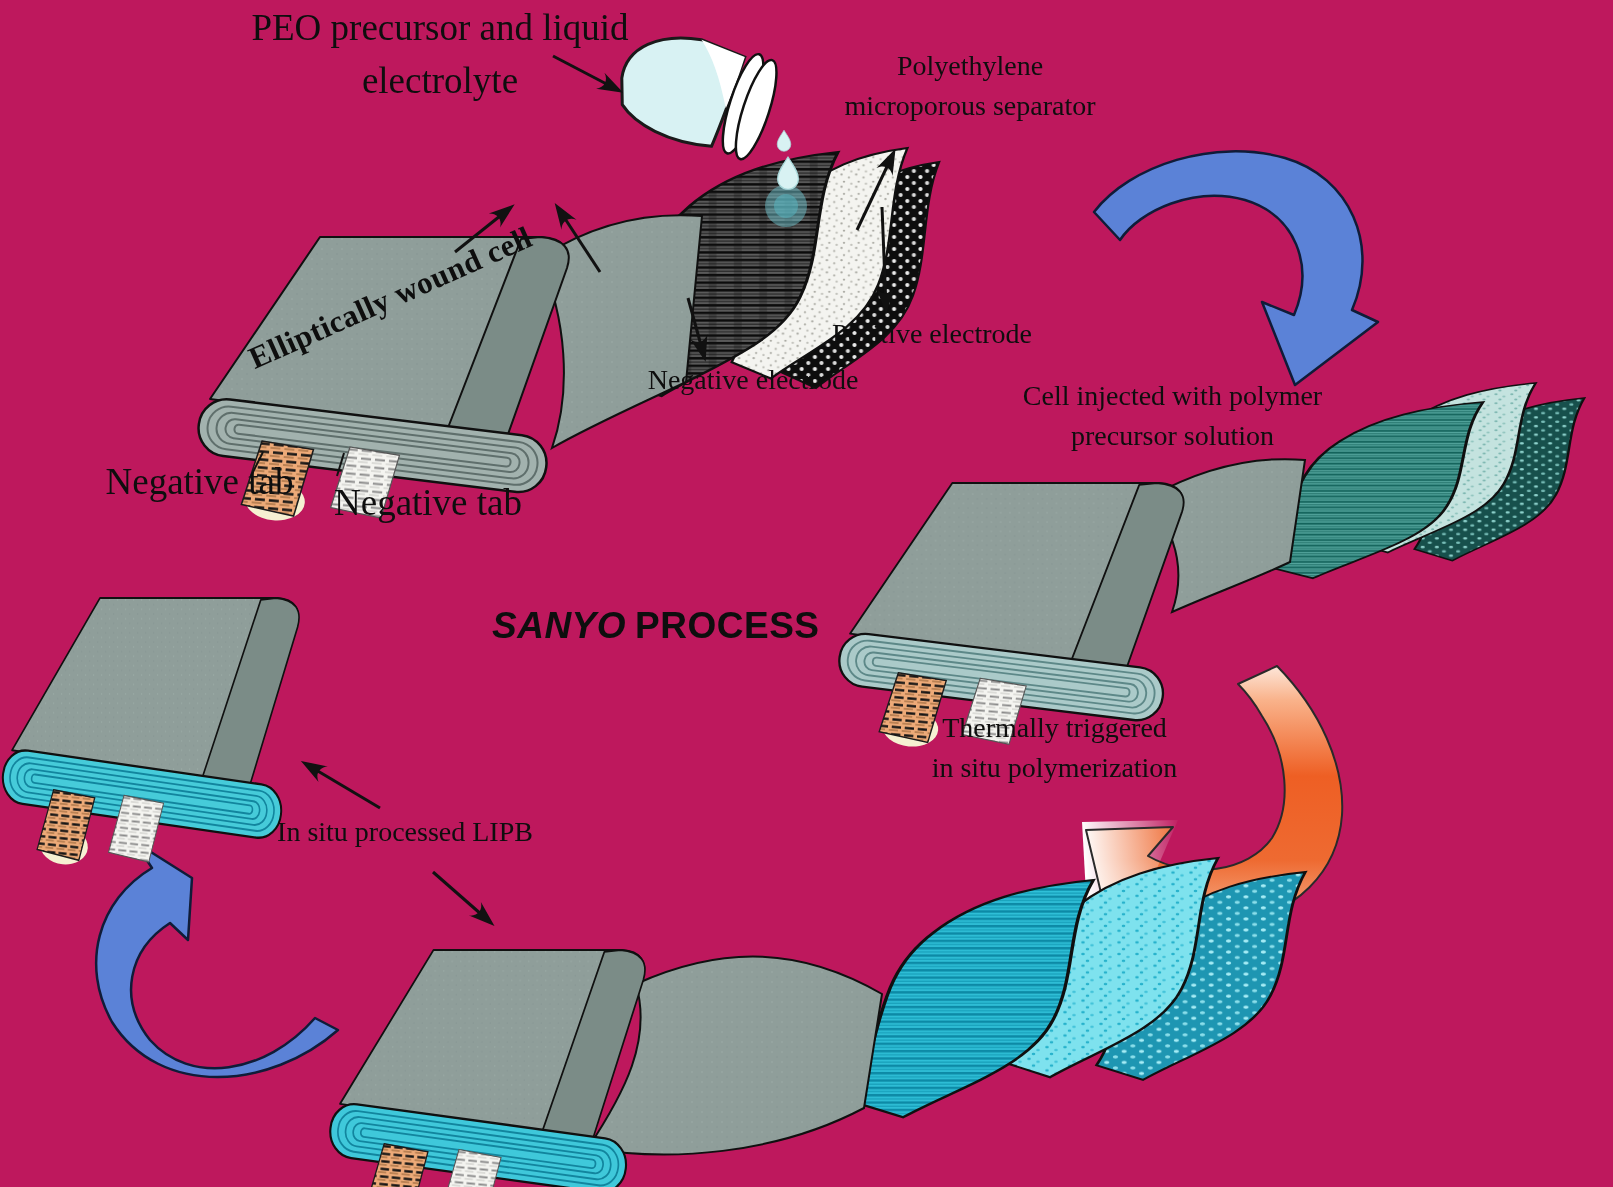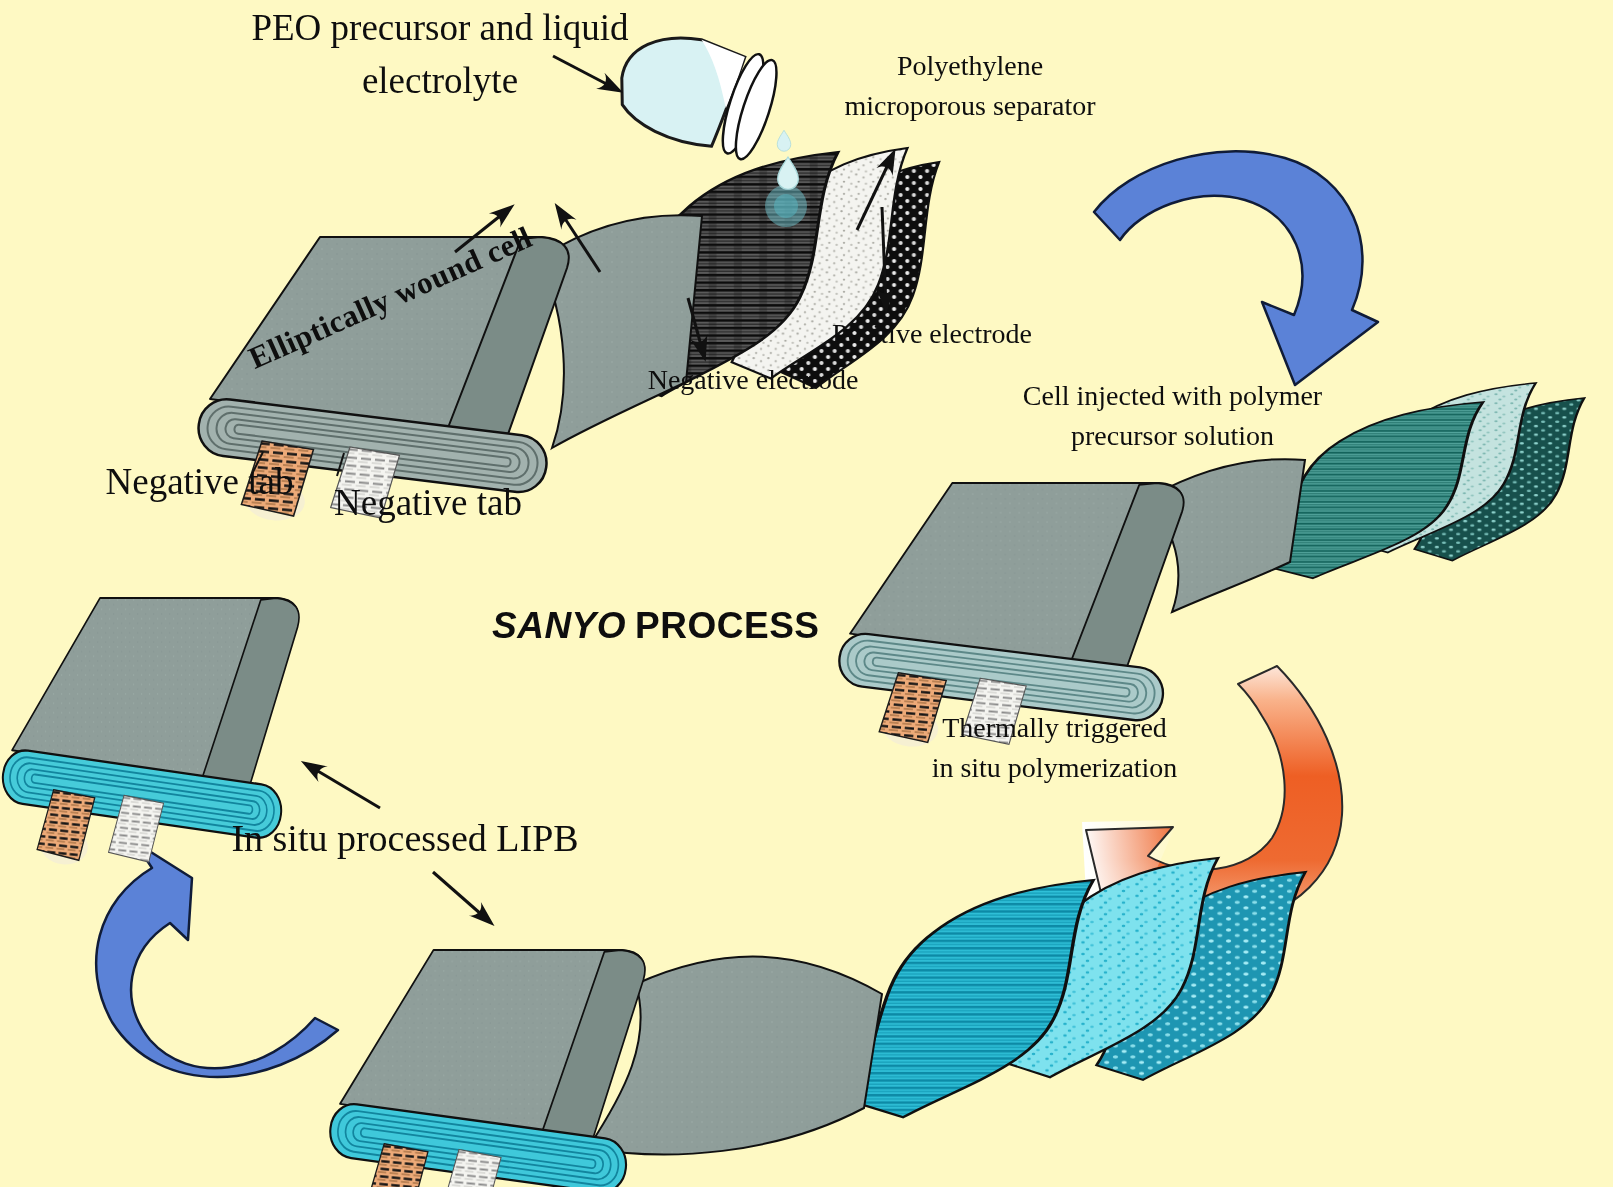--- a/index.html
+++ b/index.html
@@ -1,22 +1,22 @@
 <!DOCTYPE html>
 <html><head>
 <meta charset="utf-8">
 <style>
   html,body{margin:0;padding:0;background:#ffffff;}
-  .stage{position:relative;width:1613px;height:1187px;background:#fef9c3;overflow:hidden;
+  .stage{position:relative;width:1613px;height:1187px;background:#be185d;overflow:hidden;
          font-family:"Liberation Serif",serif;color:#111;}
   .stage svg{position:absolute;left:0;top:0;}
   .lbl{position:absolute;text-align:center;font-size:28px;line-height:1.42;color:#0e0e0e;}
   .lbl .ln{display:block;}
   .lbl-peo{font-size:37px;}
-  .lbl-lipb{font-size:38px;}
+  .lbl-lipb{font-size:28px;}
   .lbl-tab{font-size:37px;}
   .lbl-title{font-family:"Liberation Sans",sans-serif;font-weight:bold;font-size:37px;letter-spacing:.5px;}
   .lbl-title .brand{font-style:italic;padding-right:9px;}
   .lbl-wound{font-weight:bold;font-size:31px;transform:rotate(-24deg);letter-spacing:.5px;}
   .ann{stroke:#111;stroke-width:3;fill:none;}
   .leader{stroke:#111;stroke-width:2;fill:none;}
   .cellTop{fill:url(#patTop);stroke:#101010;stroke-width:2;stroke-linejoin:round;}
   .cellBand{fill:#7b8c87;stroke:#101010;stroke-width:2;stroke-linejoin:round;}
   .frontOuter{stroke:#101010;stroke-width:2.5;}
   .fl{fill:none;stroke-width:2;}

